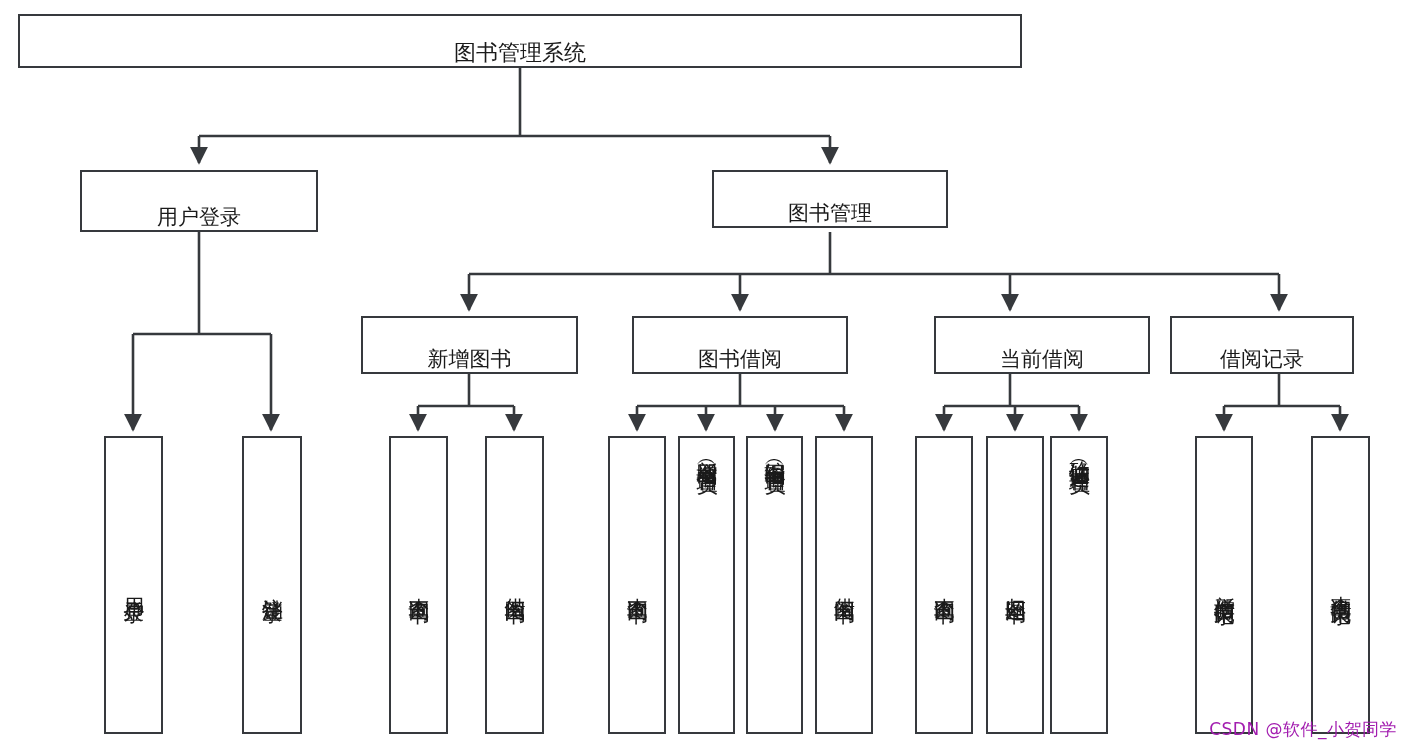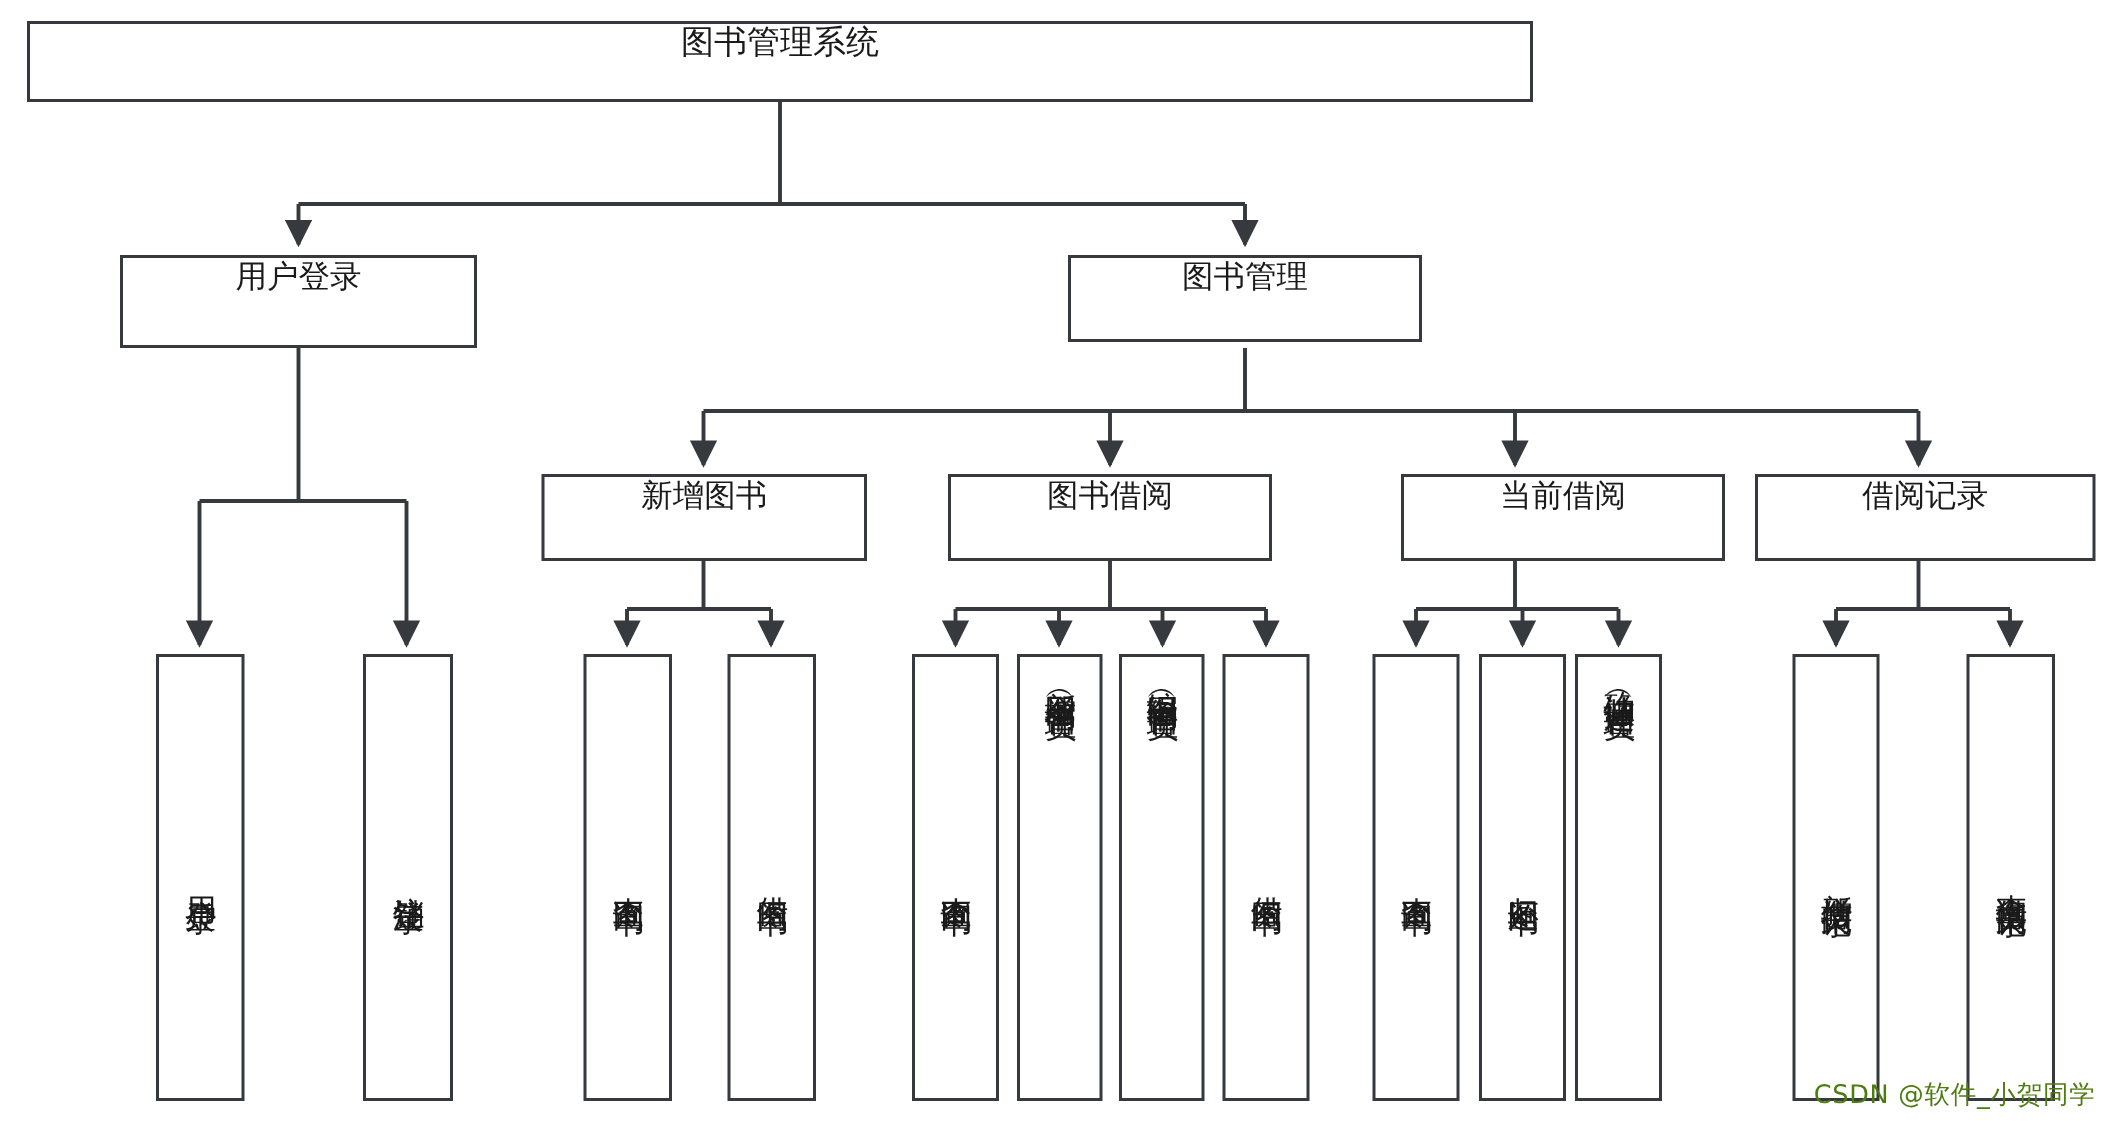--- a/index.html
+++ b/index.html
@@ -24,21 +24,21 @@
     top: 0;
     width: 1405px;
     height: 747px;
   }
   .node-box {
     position: absolute;
     box-sizing: border-box;
     border: 2px solid #36393d;
     background: #ffffff;
     display: flex;
-    align-items: flex-start;
+    align-items: flex-end;
     justify-content: center;
     color: #1a1a1a;
     z-index: 2;
   }
   .node-label {
     display: block;
     text-align: center;
     line-height: 1.18;
     white-space: nowrap;
   }
@@ -61,21 +61,21 @@
   }
   .node-v.pad-center {
     align-items: center;
     padding-top: 0;
   }
   #watermark {
     position: absolute;
     right: 8px;
     bottom: 6px;
     font-size: 17px;
-    color: #4d7c0f;
+    color: #a21caf;
     letter-spacing: 0.5px;
     z-index: 5;
     white-space: nowrap;
     font-family: "DejaVu Sans", "Liberation Sans", sans-serif;
   }
 </style>
 </head>
 <body>
 
 <div id="diagram-root">
@@ -143,21 +143,21 @@
 
   <div class="node-box node-h" style="left:361px; top:316px; width:217px; height:58px;">
     <span class="node-label">新增图书</span>
   </div>
   <div class="node-box node-h" style="left:632px; top:316px; width:216px; height:58px;">
     <span class="node-label">图书借阅</span>
   </div>
   <div class="node-box node-h" style="left:934px; top:316px; width:216px; height:58px;">
     <span class="node-label">当前借阅</span>
   </div>
-  <div class="node-box node-h" style="left:1170px; top:316px; width:227px; height:58px;">
+  <div class="node-box node-h" style="left:1170px; top:316px; width:184px; height:58px;">
     <span class="node-label">借阅记录</span>
   </div>
 
   <div class="node-box node-v pad-center" style="left:104px; top:436px; width:59px; height:298px;">
     <span class="node-label">用户登录</span>
   </div>
   <div class="node-box node-v pad-center" style="left:242px; top:436px; width:60px; height:298px;">
     <span class="node-label">注销登录</span>
   </div>
 

